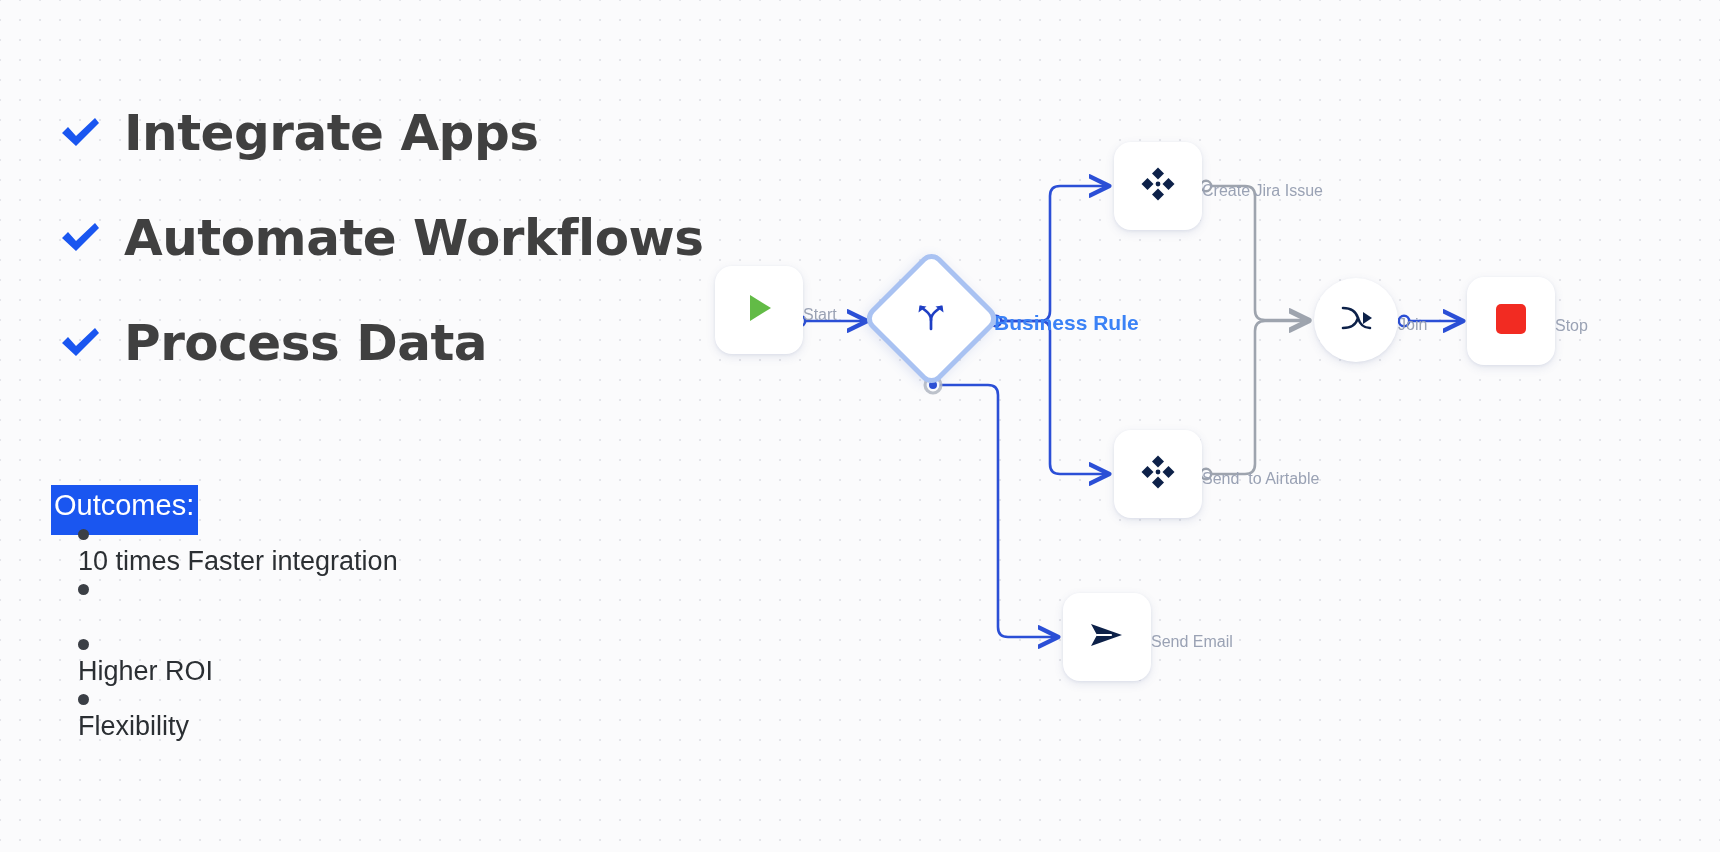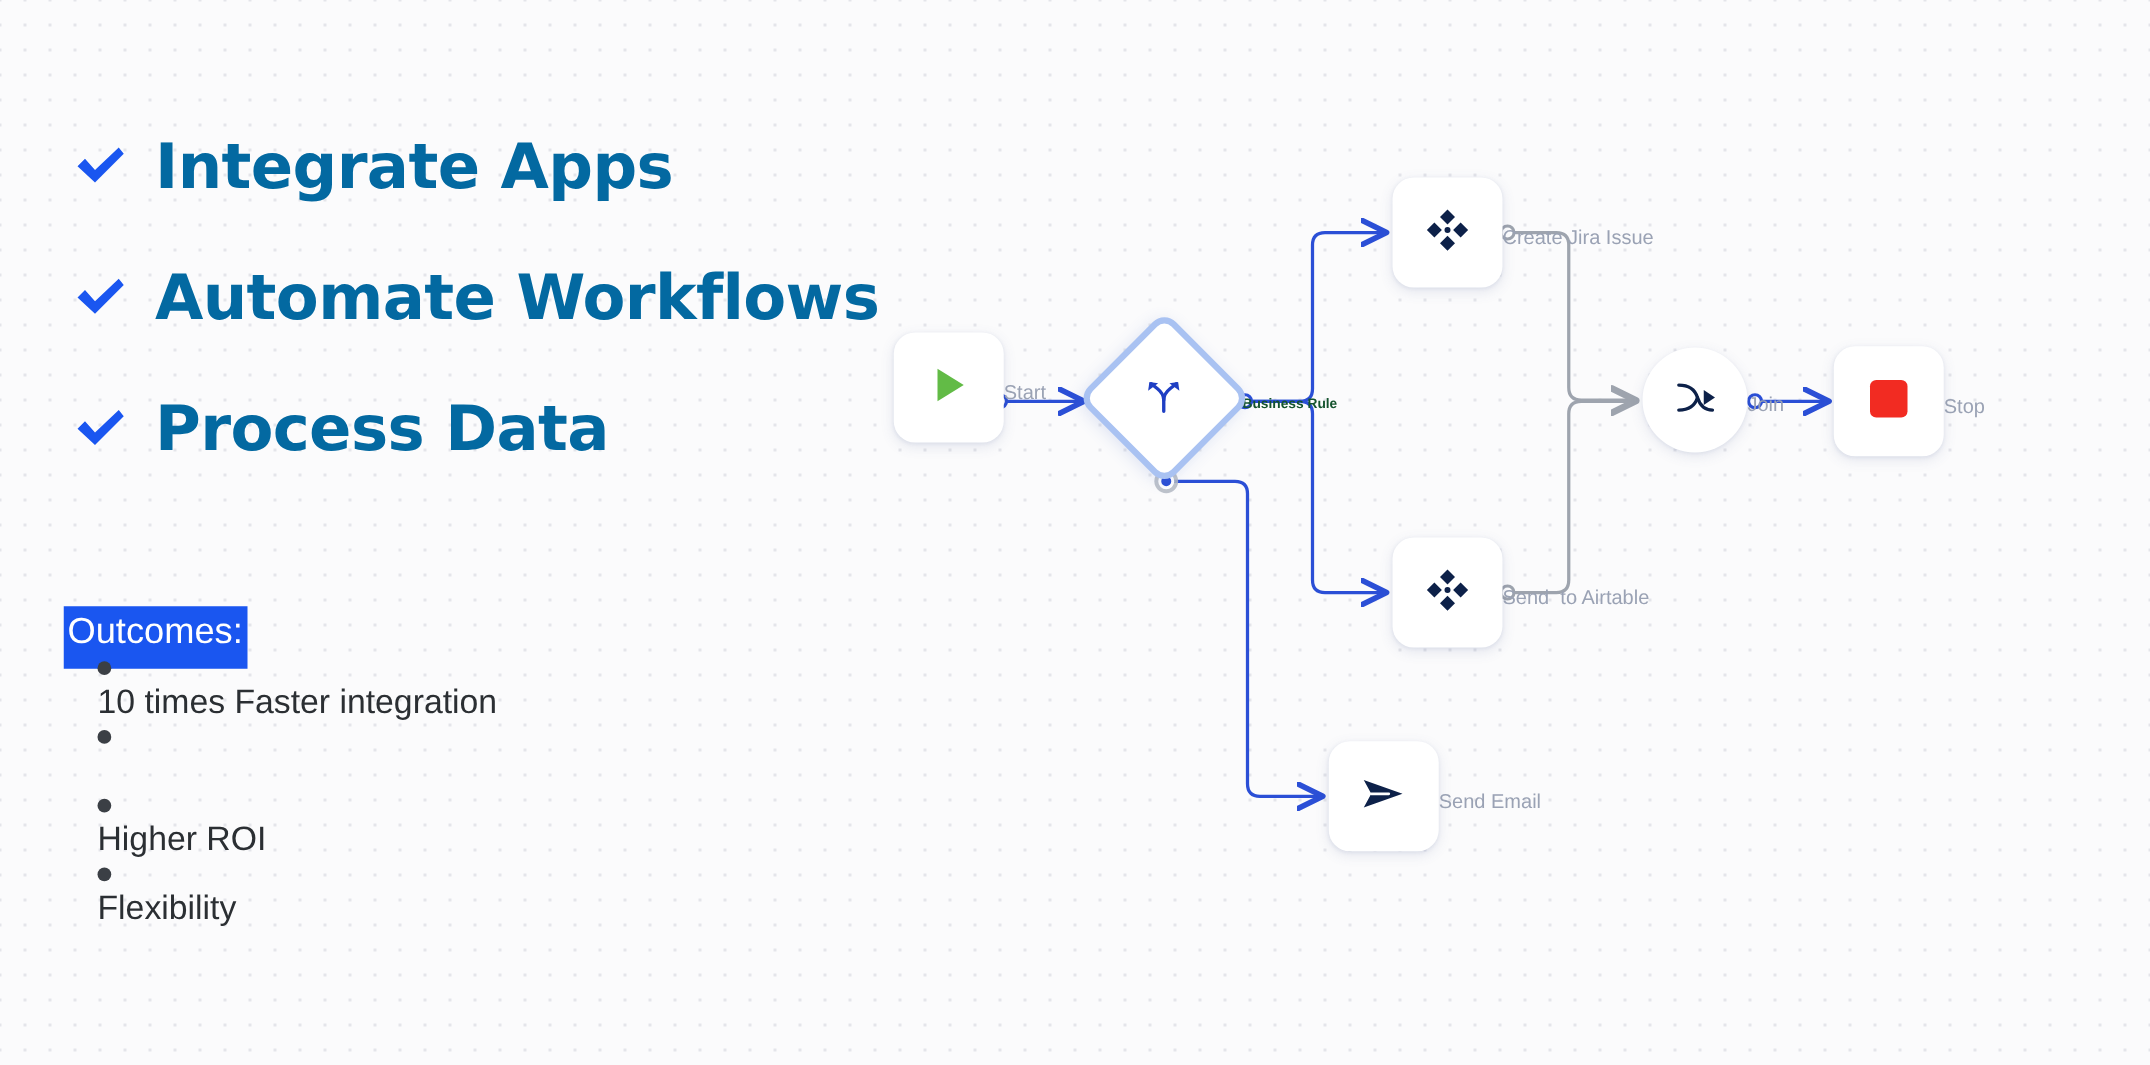--- a/index.html
+++ b/index.html
@@ -50,21 +50,21 @@
     width: 44px;
     height: 44px;
     flex: 0 0 44px;
     display: block;
   }
   .headline-text {
     font-family: "DejaVu Sans", sans-serif;
     font-size: 50px;
     font-weight: bold;
     letter-spacing: -0.5px;
-    color: #0369a1;
+    color: #404040;
     line-height: 1;
   }
 
   #outcomes-heading {
     position: absolute;
     left: 51px;
     top: 485px;
     font-size: 29px;
     line-height: 1.25;
     color: #ffffff;
@@ -167,23 +167,23 @@
   }
   .node-label {
     margin-top: 10px;
     font-size: 16px;
     color: #9aa2b4;
     font-family: "Liberation Sans", sans-serif;
     white-space: pre;
     text-align: center;
   }
   .node-label.strong {
-    color: #14532d;
+    color: #3b82f6;
     font-weight: bold;
-    font-size: 11px;
+    font-size: 21px;
   }
 
   
   #node-start      { left: -25px;  top: 266px; justify-content: center; }
   #node-rule       { left: 128px;  top: 255px; }
   #node-jira       { left: 374px;  top: 142px; }
   #node-airtable   { left: 374px;  top: 430px; }
   #node-email      { left: 323px;  top: 593px; }
   #node-join       { left: 574px;  top: 278px; justify-content: flex-end; }
   #node-stop       { left: 727px;  top: 277px; }

